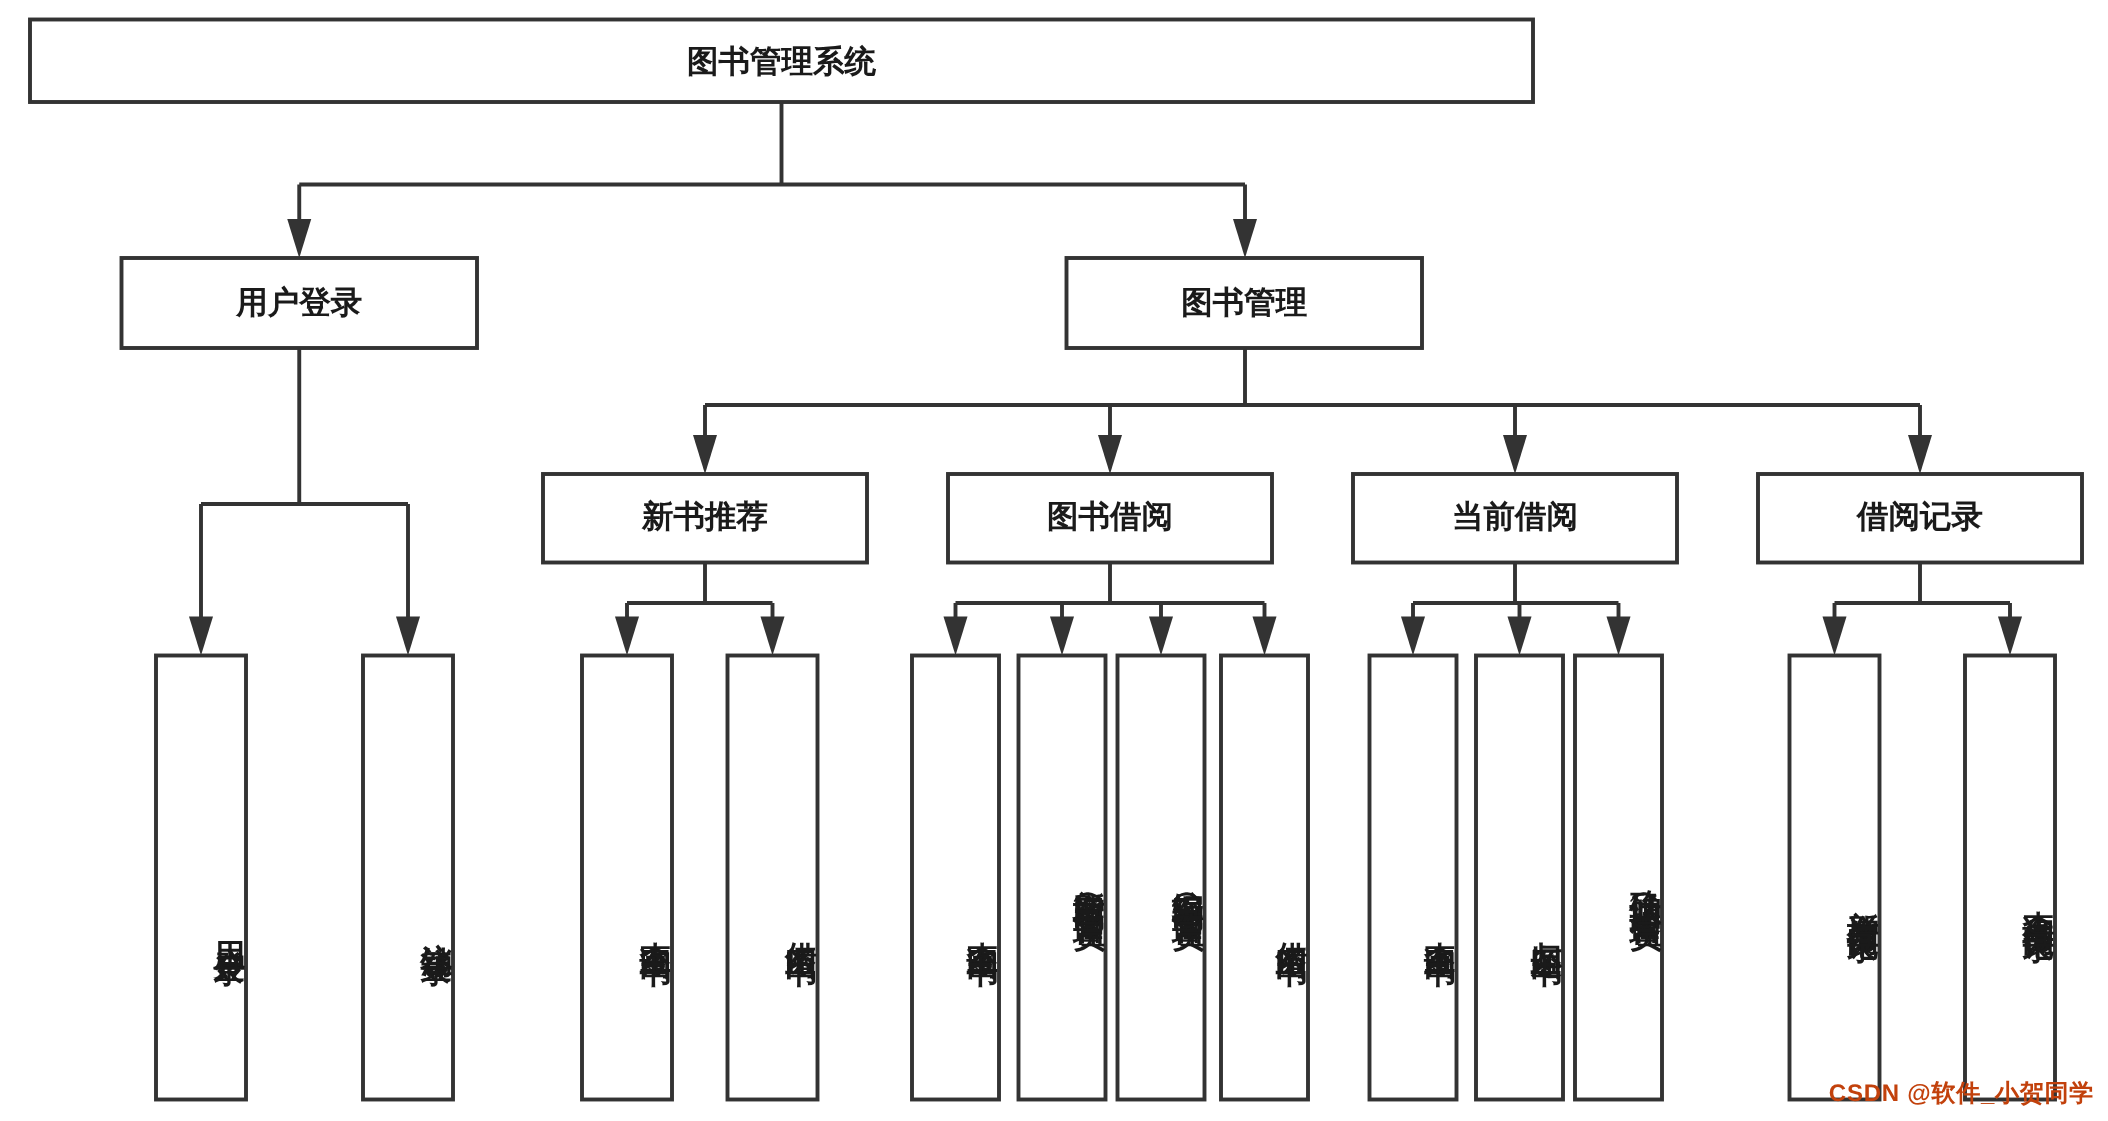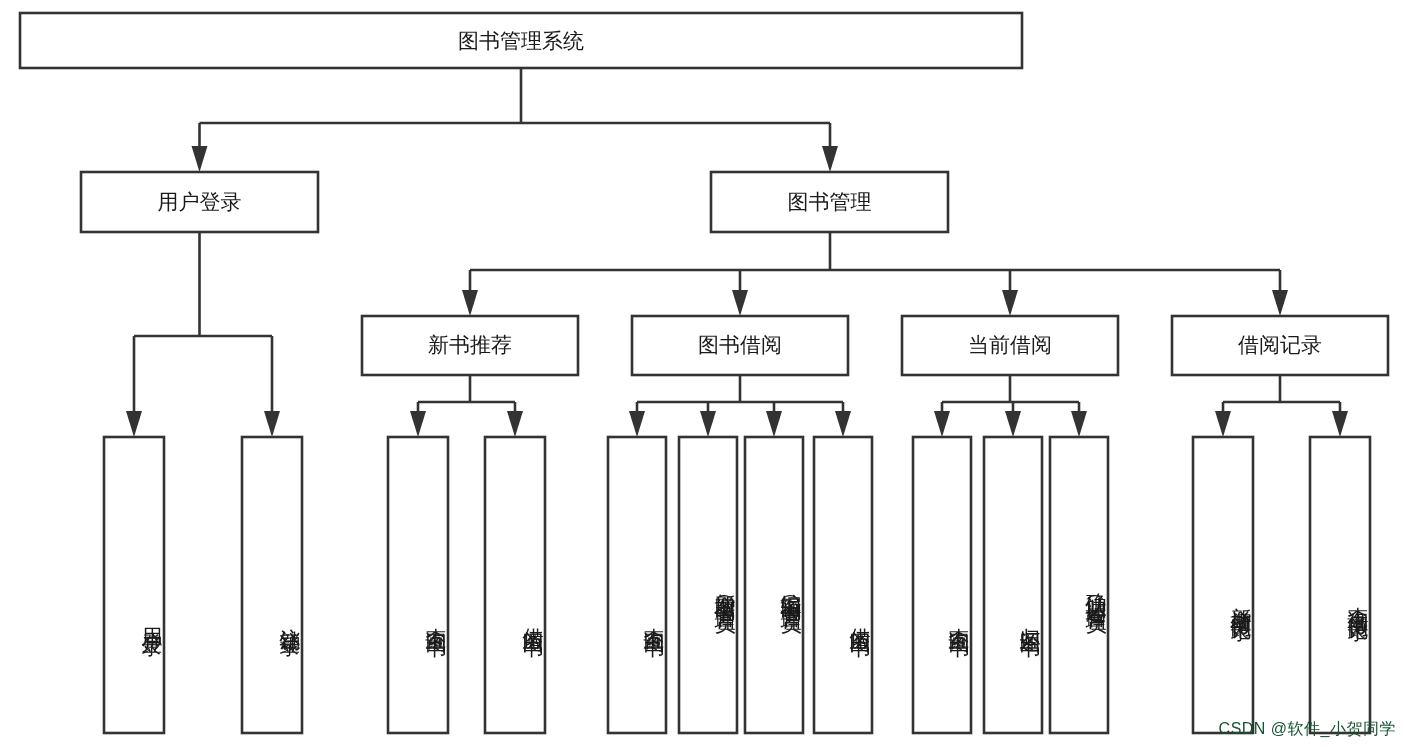--- a/index.html
+++ b/index.html
@@ -11,20 +11,21 @@
     width: 1405px;
     height: 747px;
     font-family: "Liberation Sans", "DejaVu Sans", sans-serif;
     overflow: hidden;
     position: relative;
   }
   #diagram-root {
     position: relative;
     width: 1405px;
     height: 747px;
+    font-weight: bold;
   }
   svg#flow {
     position: absolute;
     top: 0;
     left: 0;
     width: 1405px;
     height: 747px;
     display: block;
   }
   .box-rect {
@@ -63,21 +64,21 @@
     align-items: flex-start;
     justify-content: center;
     pointer-events: none;
   }
   .watermark {
     position: absolute;
     right: 9px;
     bottom: 7px;
     font-family: "Liberation Sans", "DejaVu Sans", sans-serif;
     font-size: 16px;
-    color: #14532d;
+    color: #c2410c;
     letter-spacing: 0.5px;
     user-select: none;
   }
 </style>
 </head>
 <body>
 
 <div id="diagram-root">
 
   <svg id="flow" viewBox="0 0 1405 747">

